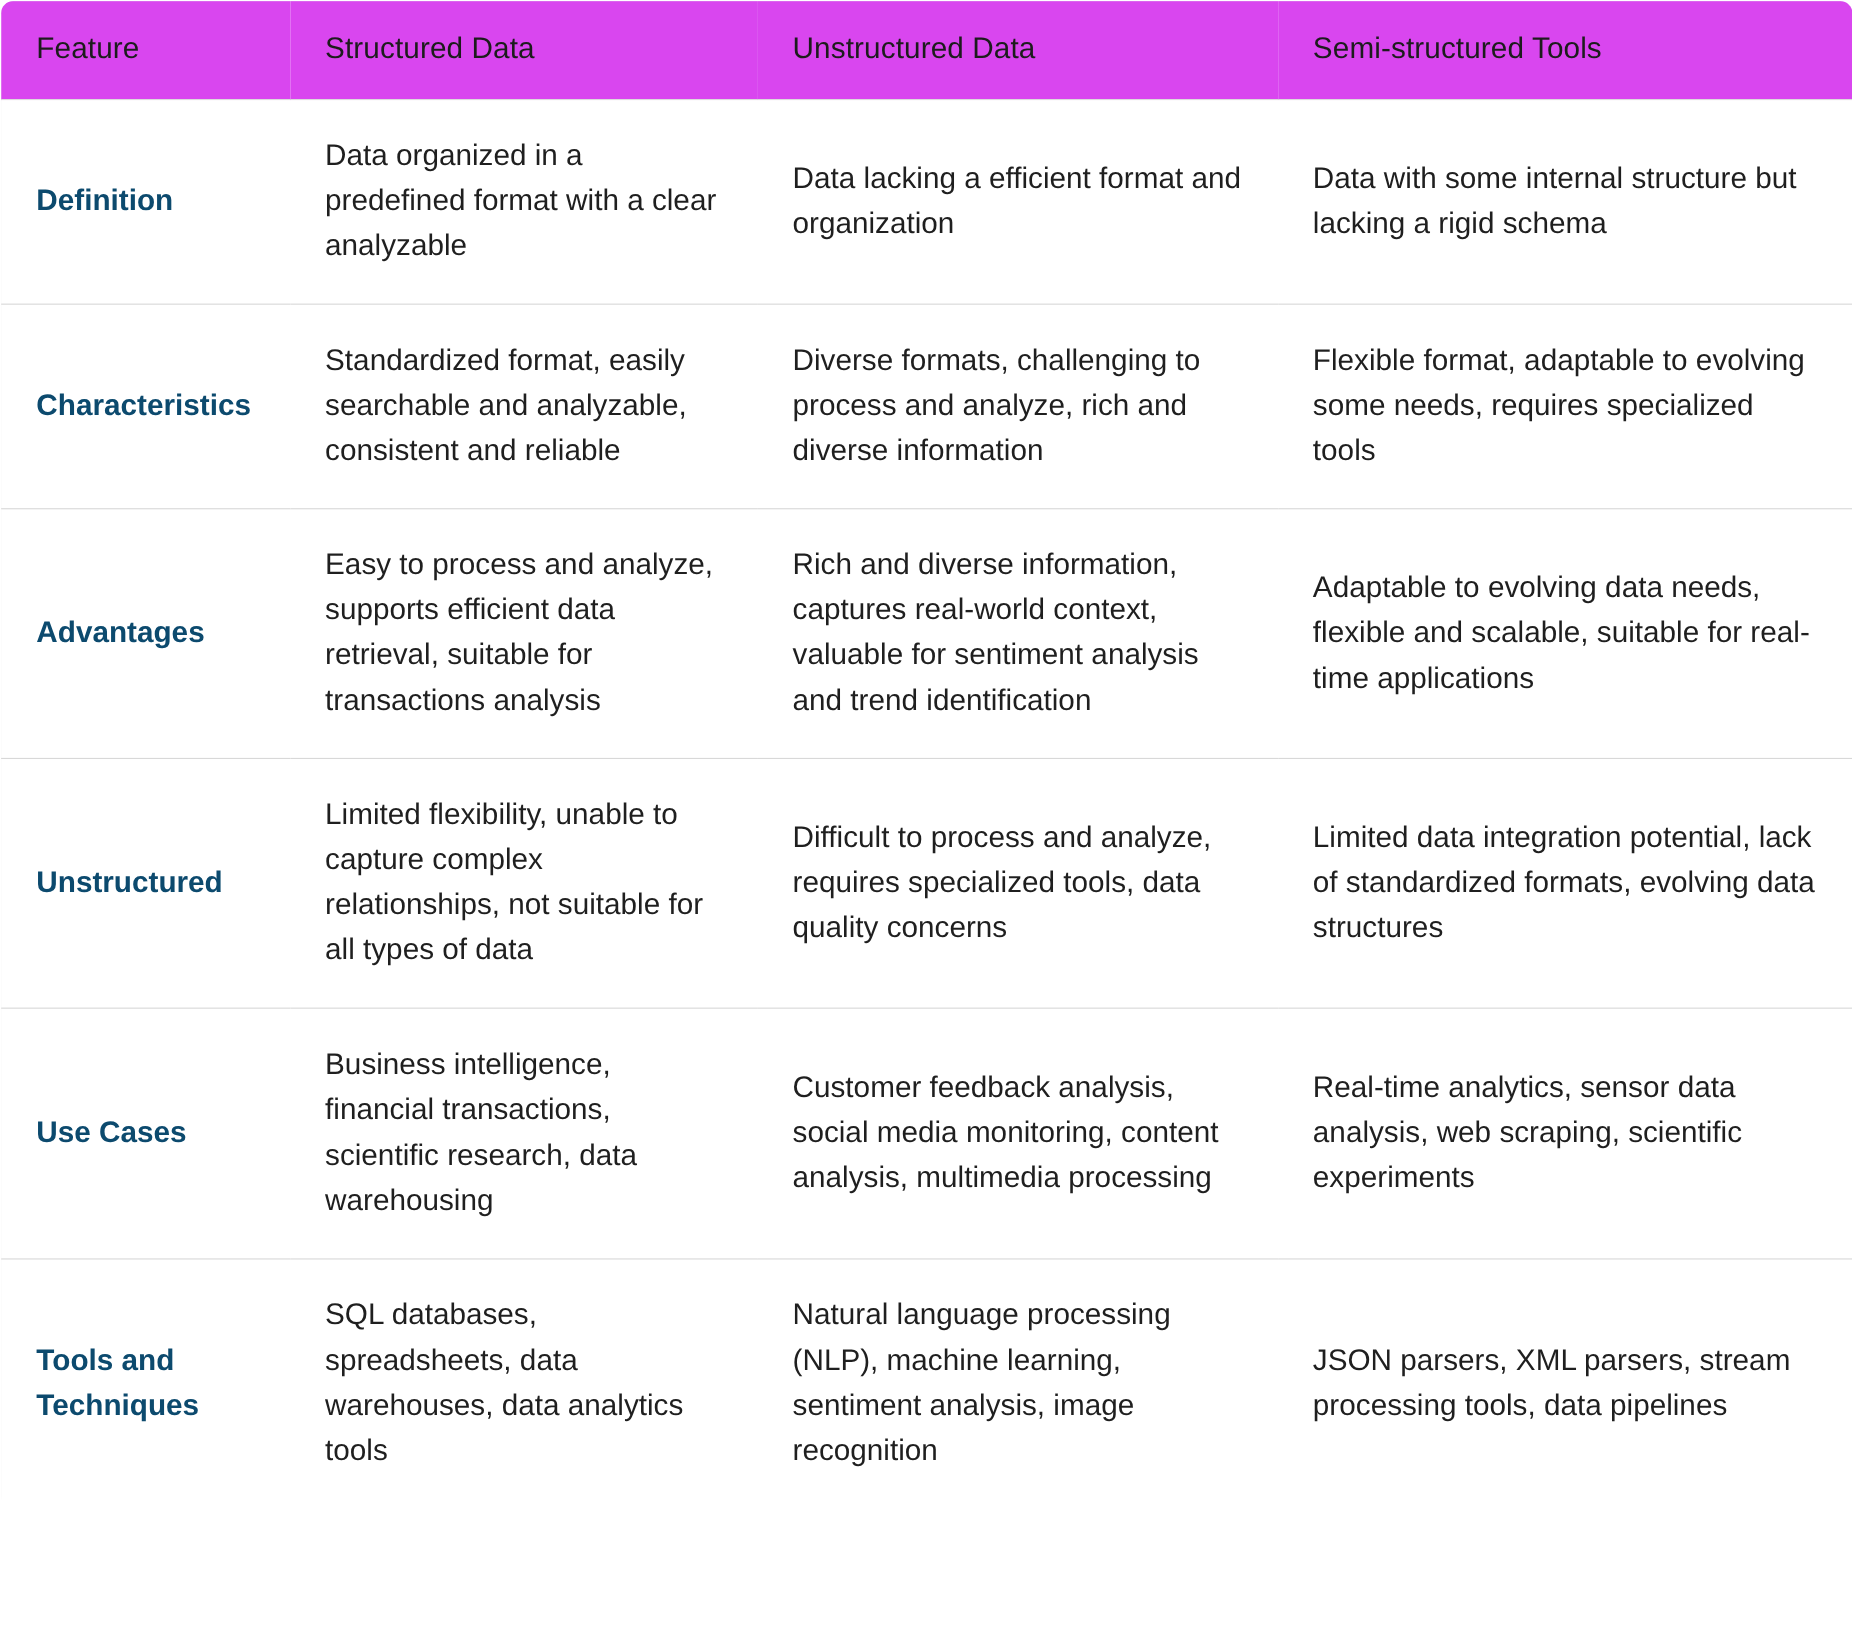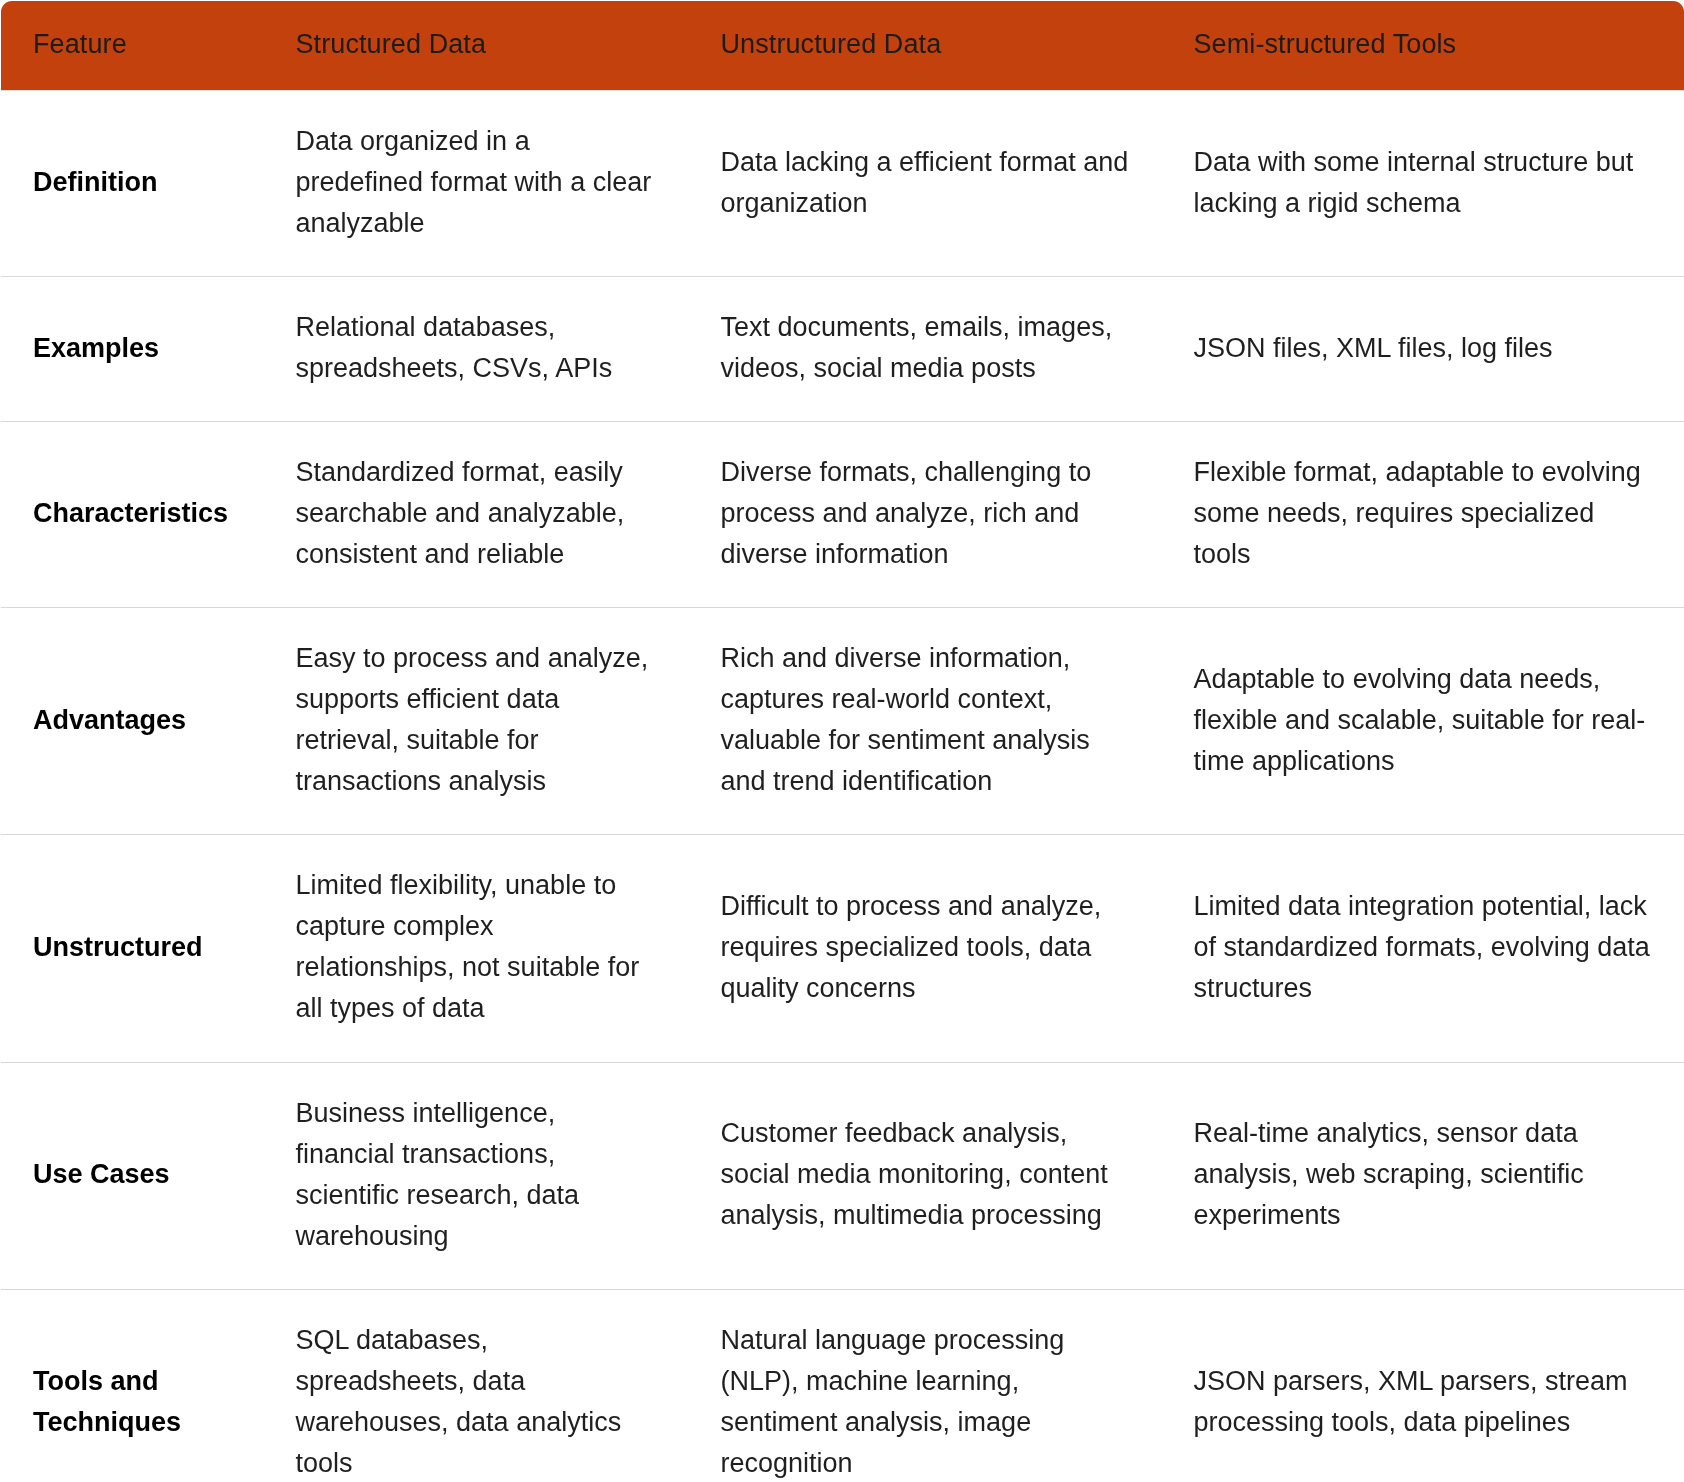--- a/index.html
+++ b/index.html
@@ -19,21 +19,21 @@
   .comparison-table {
     width: 1684px;
     border-collapse: collapse;
     table-layout: fixed;
     border: 1px solid #dcdcdc;
     border-radius: 12px;
     overflow: hidden;
     background: #ffffff;
   }
   .comparison-table thead tr {
-    background: #c2410c;
+    background: #d946ef;
   }
   .comparison-table thead th {
     text-align: left;
     font-weight: 400;
     font-size: 27px;
     color: #1c1c1c;
     padding: 28px 30px 30px 32px;
     vertical-align: middle;
     letter-spacing: 0.1px;
     border-bottom: 1px solid #dcdcdc;
@@ -47,21 +47,21 @@
   .comparison-table tbody td {
     vertical-align: middle;
     padding: 30px 30px 32px 32px;
     font-size: 27px;
     line-height: 1.52;
     color: #1c1c1c;
     background: #ffffff;
   }
   .comparison-table td.feature-cell {
     font-weight: 700;
-    color: #000000;
+    color: #0c4a6e;
   }
   .comparison-table td.value-cell {
     font-weight: 400;
     color: #1f1f1f;
   }
   col.col-feature { width: 263px; }
   col.col-structured { width: 425px; }
   col.col-unstructured { width: 473px; }
   col.col-semi { width: 523px; }
 </style>
@@ -85,26 +85,20 @@
       </tr>
     </thead>
     <tbody>
       <tr>
         <td class="feature-cell">Definition</td>
         <td class="value-cell">Data organized in a predefined format with a clear analyzable</td>
         <td class="value-cell">Data lacking a efficient format and organization</td>
         <td class="value-cell">Data with some internal structure but lacking a rigid schema</td>
       </tr>
       <tr>
-        <td class="feature-cell">Examples</td>
-        <td class="value-cell">Relational databases, spreadsheets, CSVs, APIs</td>
-        <td class="value-cell">Text documents, emails, images, videos, social media posts</td>
-        <td class="value-cell">JSON files, XML files, log files</td>
-      </tr>
-      <tr>
         <td class="feature-cell">Characteristics</td>
         <td class="value-cell">Standardized format, easily searchable and analyzable, consistent and reliable</td>
         <td class="value-cell">Diverse formats, challenging to process and analyze, rich and diverse information</td>
         <td class="value-cell">Flexible format, adaptable to evolving some needs, requires specialized tools</td>
       </tr>
       <tr>
         <td class="feature-cell">Advantages</td>
         <td class="value-cell">Easy to process and analyze, supports efficient data retrieval, suitable for transactions analysis</td>
         <td class="value-cell">Rich and diverse information, captures real-world context, valuable for sentiment analysis and trend identification</td>
         <td class="value-cell">Adaptable to evolving data needs, flexible and scalable, suitable for real-time applications</td>

